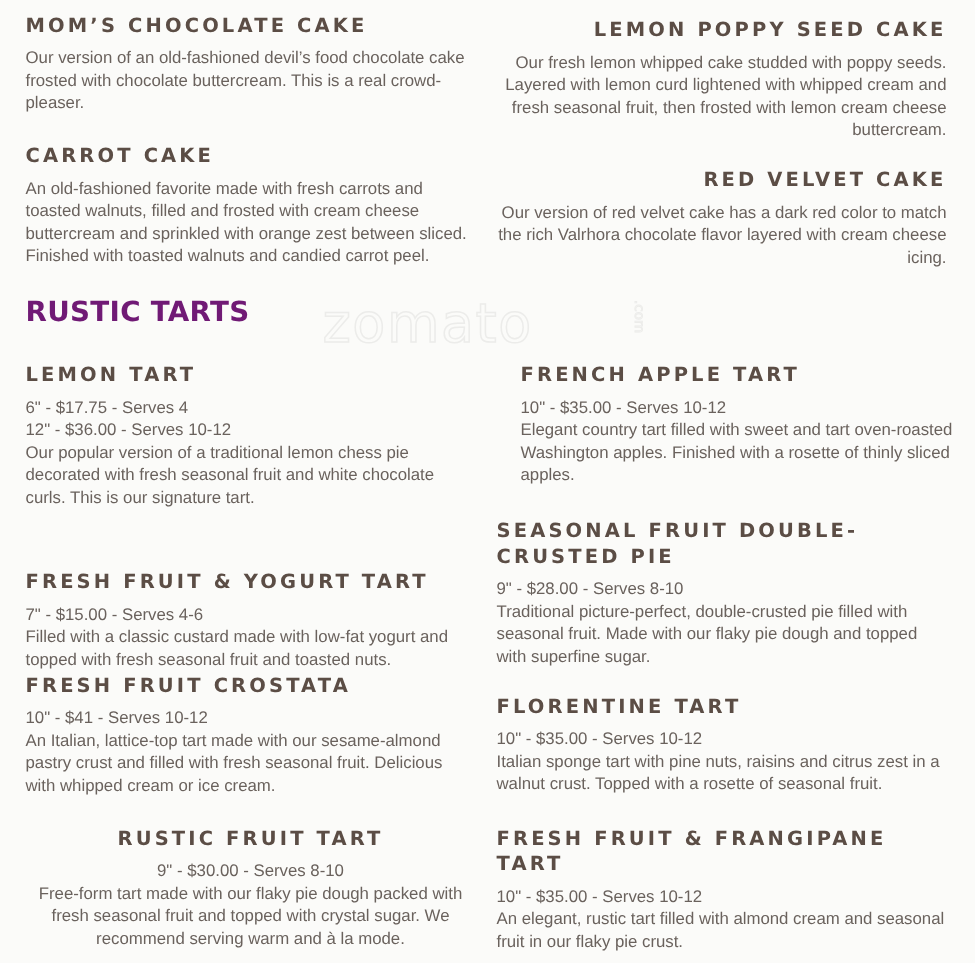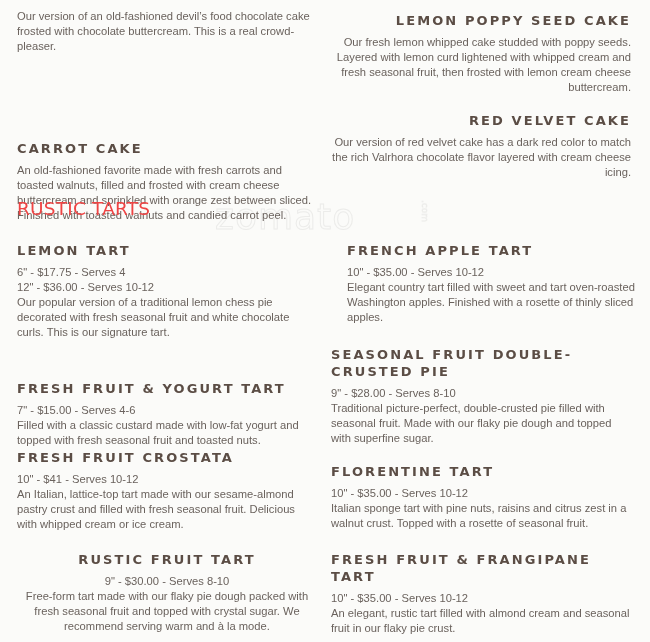--- a/index.html
+++ b/index.html
@@ -23,23 +23,23 @@
     margin: 0;
     font-family: "Liberation Sans", sans-serif;
     font-size: 11.2px;
     color: #6a625d;
     line-height: 15px;
   }
   .section-title {
     position: absolute; left: 17px; top: 198px;
     margin: 0;
     font-family: "DejaVu Sans", sans-serif;
-    font-weight: normal;
+    font-weight: bold;
     font-size: 18.5px;
-    color: #ef4444;
+    color: #701a75;
     letter-spacing: 0.2px;
   }
   .watermark {
     position: absolute; left: 215px; top: 196px;
     font-family: "DejaVu Sans", sans-serif;
     font-size: 36px;
     color: transparent;
     -webkit-text-stroke: 1px #ececea;
     letter-spacing: 1px;
   }
@@ -52,23 +52,24 @@
     writing-mode: vertical-rl;
   }
 </style>
 </head>
 <body>
 
 <div class="watermark">zomato</div>
 <div class="watermark-com">.com</div>
 
 <div class="item" style="left:17px; top:9px;">
+  <h3>MOM’S CHOCOLATE CAKE</h3>
   <p class="desc">Our version of an old-fashioned devil’s food chocolate cake frosted with chocolate buttercream. This is a real crowd-pleaser.</p>
 </div>
-<div class="item" style="left:17px; top:96px;margin-top:44px;">
+<div class="item" style="left:17px; top:96px;">
   <h3>CARROT CAKE</h3>
   <p class="desc">An old-fashioned favorite made with fresh carrots and toasted walnuts, filled and frosted with cream cheese buttercream and sprinkled with orange zest between sliced. Finished with toasted walnuts and candied carrot peel.</p>
 </div>
 <div class="item" style="left:331px; top:12px;text-align:right;">
   <h3>LEMON POPPY SEED CAKE</h3>
   <p class="desc">Our fresh lemon whipped cake studded with poppy seeds. Layered with lemon curd lightened with whipped cream and fresh seasonal fruit, then frosted with lemon cream cheese buttercream.</p>
 </div>
 <div class="item" style="left:331px; top:112px;text-align:right;">
   <h3>RED VELVET CAKE</h3>
   <p class="desc">Our version of red velvet cake has a dark red color to match the rich Valrhora chocolate flavor layered with cream cheese icing.</p>

